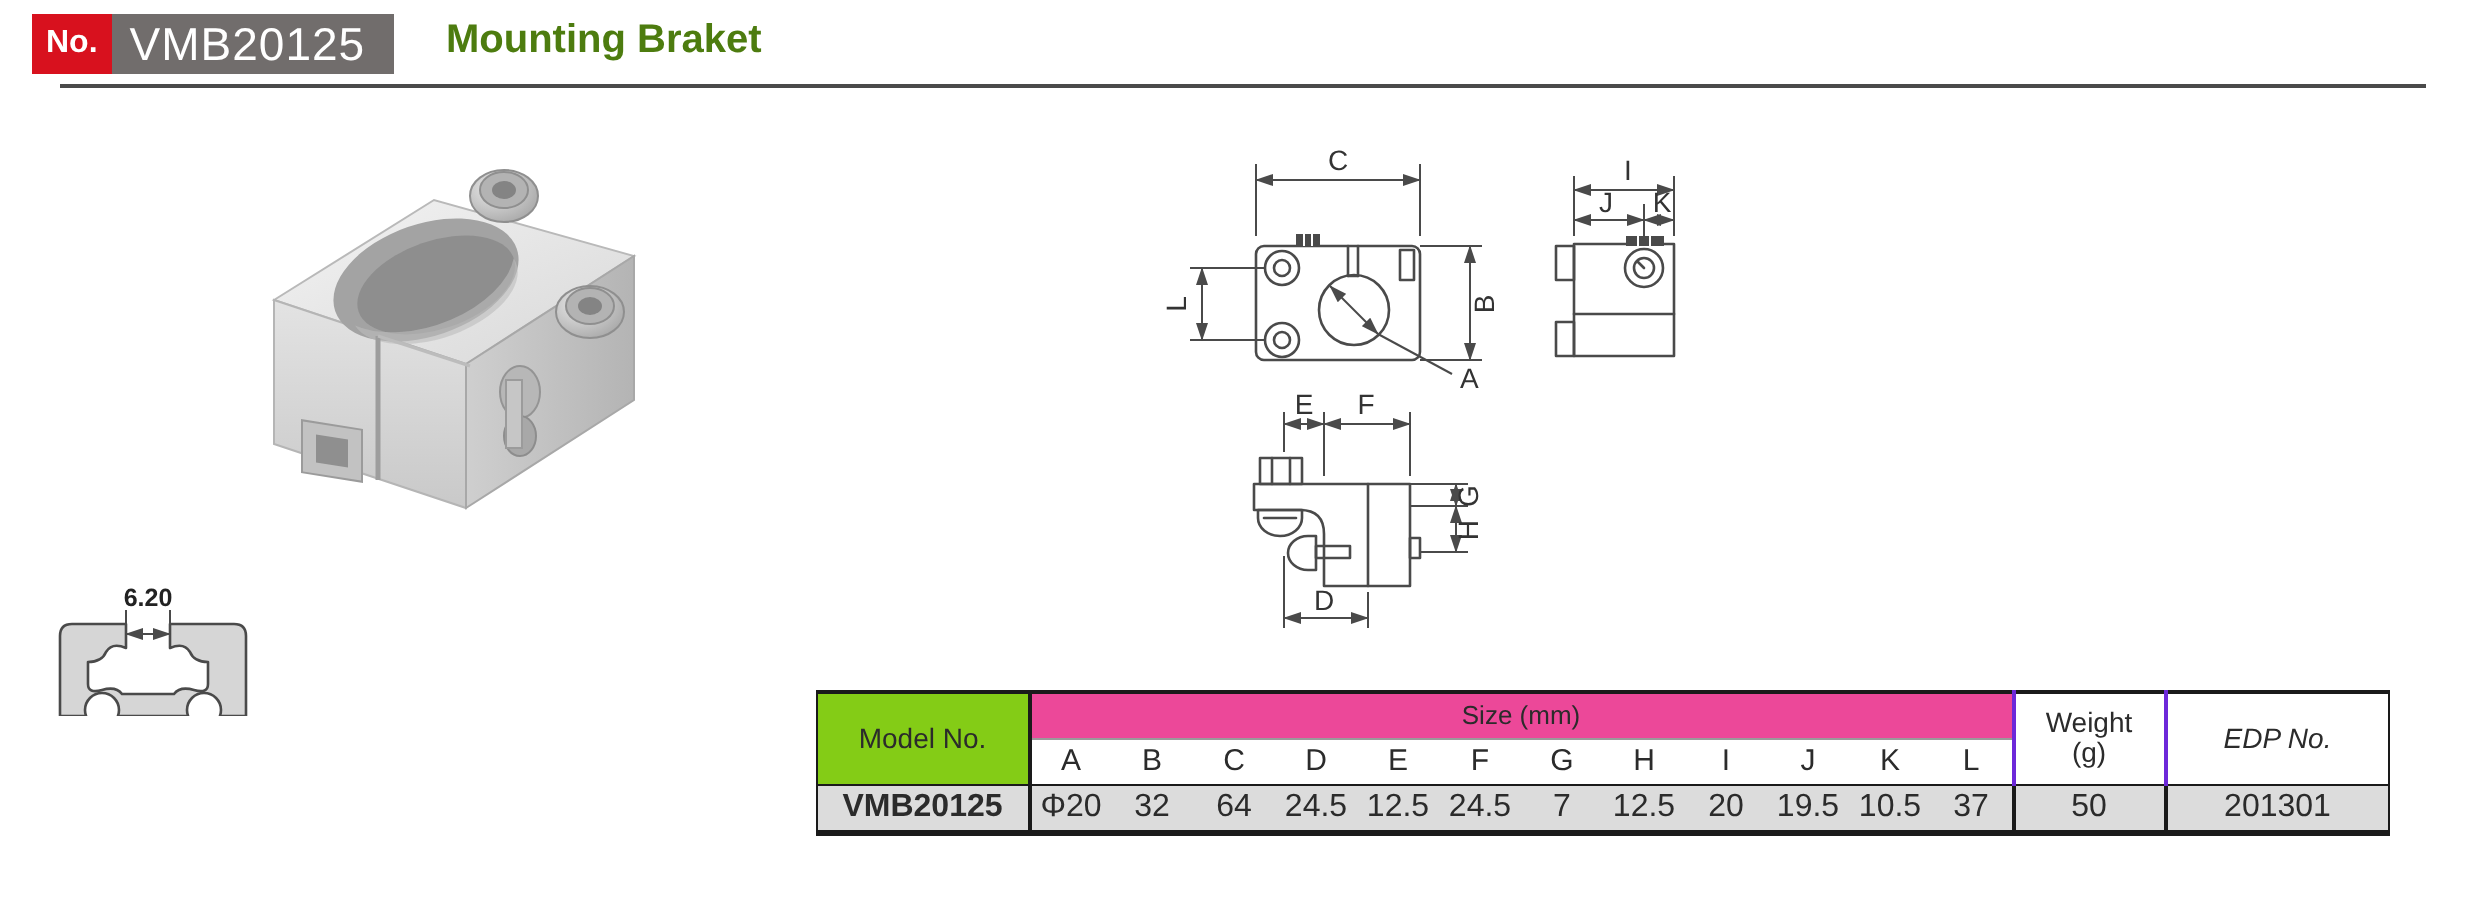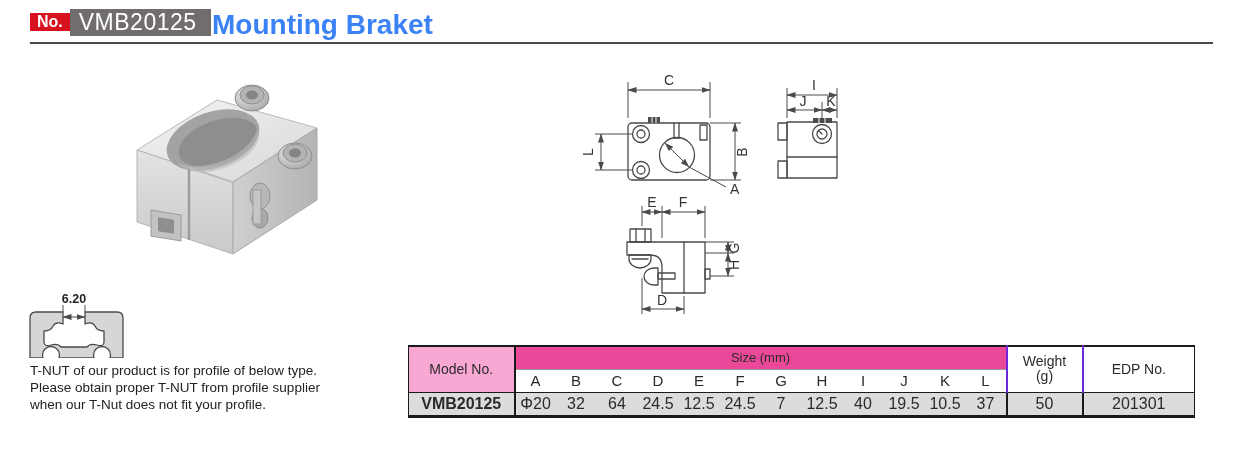--- a/index.html
+++ b/index.html
@@ -1,51 +1,51 @@
 <!DOCTYPE html>
 <html><head>
 <meta charset="utf-8">
 <style>
   * { margin:0; padding:0; box-sizing:border-box; }
   body { background:#fff; font-family:"Liberation Sans", sans-serif; }
   #page { position:relative; width:1243px; height:458px; background:#fff; overflow:hidden; }
 
   
-  #badge { position:absolute; left:30px; top:7px; height:30px; display:flex;align-items:center; }
+  #badge { position:absolute; left:16px; top:7px; height:30px; display:flex; }
   #badge .no-chip { background:#d8111e; color:#fff; font-weight:bold; font-size:16px;
                     display:flex; align-items:center; padding:0 7px; }
   #badge .model-chip { background:#716d6c; color:#fff; font-size:23px;
                        display:flex; align-items:center; padding:0 14px 0 9px; letter-spacing:.5px; }
-  #page-title { position:absolute; left:212px; top:9px; font-size:28px; font-weight:bold; color:#3b82f6; }
+  #page-title { position:absolute; left:223px; top:9px; font-size:20px; font-weight:bold; color:#4d7c0f; }
   #header-rule { position:absolute; left:30px; top:42px; width:1183px; height:2px; background:#4a4a4a; }
 
   
   #tnut-note { position:absolute; left:30px; top:362px; width:330px; font-size:13.5px;
                line-height:17px; color:#222; }
 
   
   svg text.dim { font-family:"Liberation Sans", sans-serif; font-size:14px; fill:#333; }
   svg text.dim-small { font-family:"Liberation Sans", sans-serif; font-size:12.5px; font-weight:bold; fill:#222; }
   svg .ln  { stroke:#4a4a4a; stroke-width:1.3; fill:none; stroke-linejoin:round; stroke-linecap:round; }
   svg .dml { stroke:#4a4a4a; stroke-width:1; fill:none; }
 
   .abs { position:absolute; }
 
   
   #spec-table { position:absolute; left:408px; top:345px; border-collapse:collapse; table-layout:fixed;
                 border-top:2px solid #1a1a1a; border-bottom:3px solid #1a1a1a;
                 border-left:1.5px solid #1a1a1a; border-right:1.5px solid #1a1a1a;
                 color:#2b2b2b; }
   #spec-table td { text-align:center; vertical-align:middle; }
-  #spec-table .model-h { width:106px; font-size:14px; border-right:2px solid #1a1a1a; background:#f9a8d4; }
+  #spec-table .model-h { width:106px; font-size:14px; border-right:2px solid #1a1a1a; background:#84cc16; }
   #spec-table .size-h  { background:#ec4899; font-size:13px; height:23px; border-bottom:1px solid #9a9a9a; }
   #spec-table .col-h   { font-size:15px; height:23px; background:#fff; }
   #spec-table .weight-h, #spec-table .edp-h { font-size:14px; border-left:2px solid #6d28d9; background:#fff; line-height:15px; }
   #spec-table .weight-h { width:76px; }
-  #spec-table .edp-h { width:112px; }
+  #spec-table .edp-h { width:112px;font-style:italic; }
   #spec-table tr.data-row td { background:#dcdcdc; height:24px; font-size:16px; border-top:1.5px solid #1a1a1a; }
   #spec-table tr.data-row .model-cell { font-weight:bold; border-right:2px solid #1a1a1a; }
   #spec-table tr.data-row .weight-cell, #spec-table tr.data-row .edp-cell { border-left:2px solid #1a1a1a; }
   #spec-table col.size-col { width:41px; }
 </style>
 </head>
 <body>
 
 <div id="page">
 
@@ -224,25 +224,20 @@
   <svg class="abs" style="left:25px; top:292px;" width="125" height="66" viewBox="0 0 125 66">
     <path d="M5,66 L5,26 Q5,20 11,20 L38,20 L38,32 Q31,29 28,34 Q26,39 19,39 L19,50 Q19,55 26,53 Q33,51 36,55 L62,55 Q65,51 72,53 Q79,55 79,50 L79,39 Q72,39 70,34 Q67,29 60,32 L60,20 L92,20 Q98,20 98,26 L98,66 Z" fill="#d6d6d6" stroke="#4a4a4a" stroke-width="1.3" stroke-linejoin="round"></path>
     <circle cx="26" cy="63" r="8.5" fill="#fff" stroke="#4a4a4a" stroke-width="1.3"></circle>
     <circle cx="77" cy="63" r="8.5" fill="#fff" stroke="#4a4a4a" stroke-width="1.3"></circle>
     <line class="dml" x1="38" y1="13" x2="38" y2="20"></line>
       <line class="dml" x1="60" y1="13" x2="60" y2="20"></line>
     <line class="dml" x1="38" y1="25" x2="60" y2="25" marker-start="url(#arr)" marker-end="url(#arr)"></line>
     <text class="dim-small" x="49" y="11" text-anchor="middle">6.20</text>
   </svg>
 
-  <div id="tnut-note">
-    <div>T-NUT of our product is for profile of below type.</div>
-    <div>Please obtain proper T-NUT from profile supplier</div>
-    <div>when our T-Nut does not fit your profile.</div>
-  </div>
 
   <table id="spec-table">
     <colgroup>
       <col style="width:106px">
       <col class="size-col">
         <col class="size-col">
         <col class="size-col">
         <col class="size-col">
       <col class="size-col">
         <col class="size-col">
@@ -282,21 +277,21 @@
       <tr class="data-row">
         <td class="model-cell">VMB20125</td>
         <td>Φ20</td>
         <td>32</td>
         <td>64</td>
         <td>24.5</td>
         <td>12.5</td>
         <td>24.5</td>
         <td>7</td>
         <td>12.5</td>
-        <td>40</td>
+        <td>20</td>
         <td>19.5</td>
         <td>10.5</td>
         <td>37</td>
         <td class="weight-cell">50</td>
         <td class="edp-cell">201301</td>
       </tr>
     </tbody>
   </table>
 
 </div>

